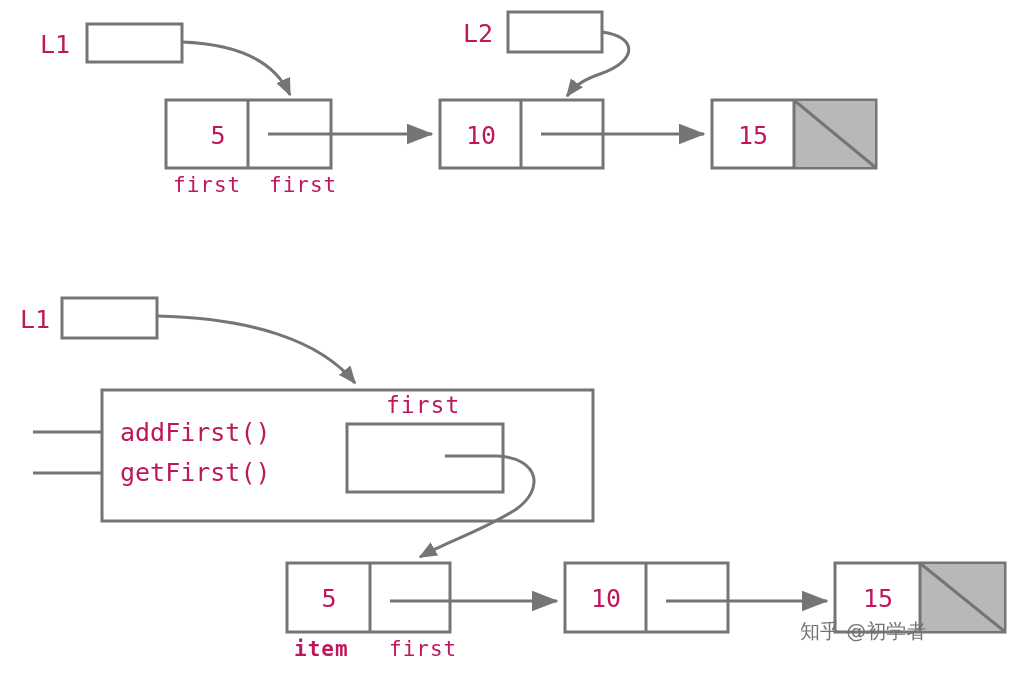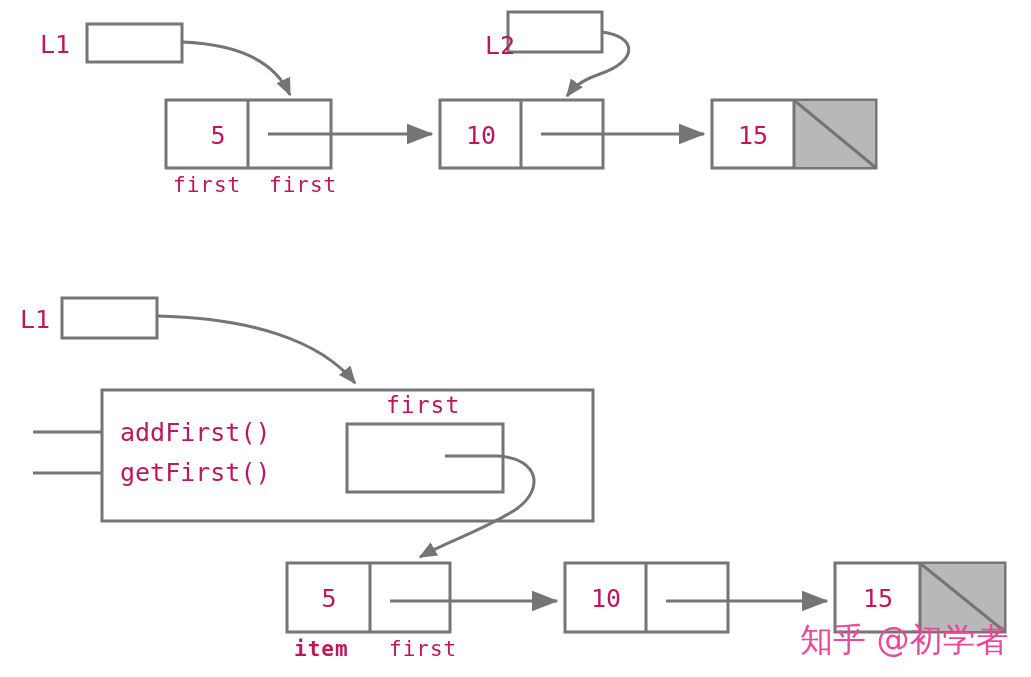--- a/index.html
+++ b/index.html
@@ -28,22 +28,22 @@
     user-select: none;
   }
   .var-label { font-size: 25px; letter-spacing: 0px; }
   .node-value { font-size: 25px; }
   .field-label { font-size: 21px; letter-spacing: 1px; }
   .method-label { font-size: 25px; margin-left: 10px; }
   .first-label { font-size: 23px; letter-spacing: 1px; }
   .watermark {
     position: absolute;
     font-family: "DejaVu Sans", "Liberation Sans", sans-serif;
-    font-size: 33px;
-    color: #ec4899;
+    font-size: 20px;
+    color: #737373;
     white-space: nowrap;
     user-select: none;
   }
 </style>
 </head>
 <body>
 
 <svg id="canvas" viewBox="0 0 1031 677" xmlns="http://www.w3.org/2000/svg">
   <defs>
     <marker id="arrowhead" markerWidth="9" markerHeight="7" refX="8.5" refY="3.5" orient="auto" markerUnits="strokeWidth">
@@ -101,21 +101,21 @@
 
     <rect x="835" y="563" width="170" height="69" fill="#ffffff"></rect>
     <rect x="921" y="564" width="83" height="67" fill="#b8b8b8" stroke="none"></rect>
     <line x1="920" y1="563" x2="920" y2="632"></line>
     <line x1="921" y1="564" x2="1004" y2="631"></line>
   </g>
 </svg>
 
 <div class="lbl var-label" style="left:40px; top:30px;">L1</div>
 
-<div class="lbl var-label" style="left:485px; top:19px;margin-top:12px;">L2</div>
+<div class="lbl var-label" style="left:463px; top:19px;">L2</div>
 
 <div class="lbl node-value" style="left:196px; top:121px; width:44px; text-align:center;">5</div>
 
 <div class="lbl node-value" style="left:458px; top:121px; width:46px; text-align:center;">10</div>
 
 <div class="lbl node-value" style="left:730px; top:121px; width:46px; text-align:center;">15</div>
 
 <div class="lbl field-label" style="left:173px; top:173px;">first</div>
 
 <div class="lbl field-label" style="left:269px; top:173px;">first</div>

